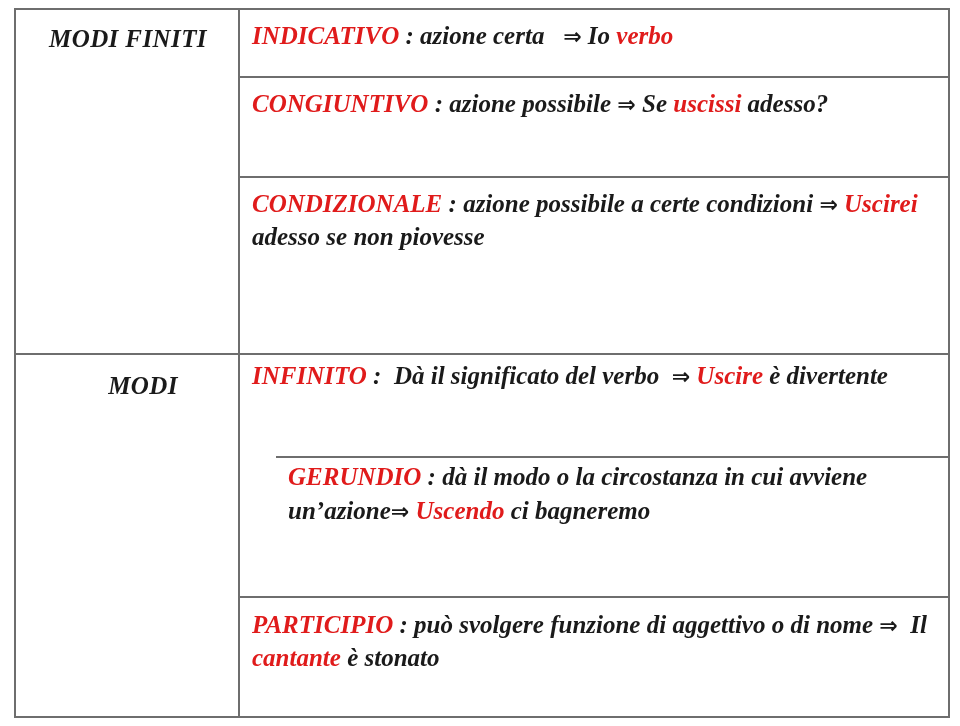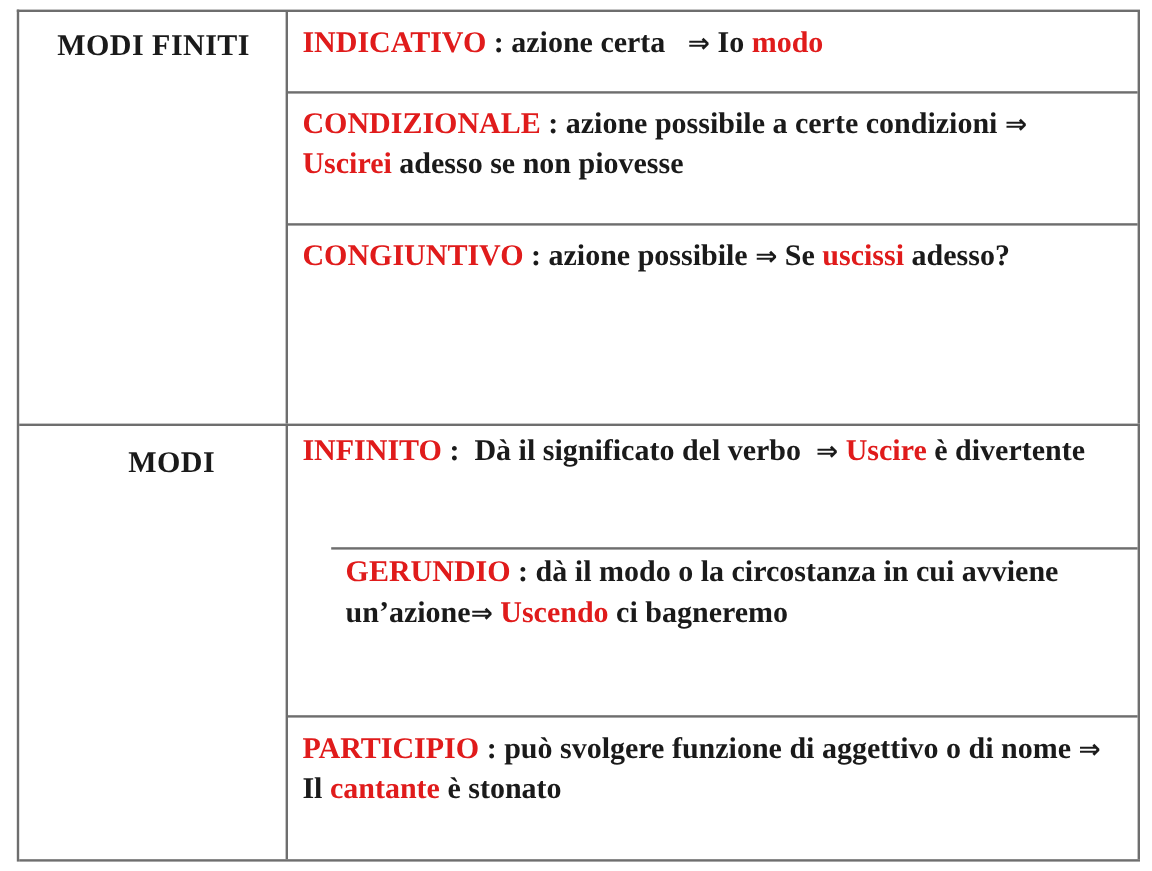--- a/index.html
+++ b/index.html
@@ -12,20 +12,21 @@
     background: #ffffff;
     font-family: "Liberation Serif", serif;
     color: #1a1a1a;
     overflow: hidden;
   }
   .page {
     position: relative;
     width: 792px;
     height: 726px;
     box-sizing: border-box;
+    font-style: italic;
   }
   .table {
     position: absolute;
     left: 14px;
     top: 8px;
     width: 936px;
     height: 710px;
     box-sizing: border-box;
     border-top: 2px solid #6e6e6e;
     border-left: 2px solid #6e6e6e;
@@ -108,31 +109,31 @@
   <div class="table">
 
     <div class="band band-finiti">
       <div class="label-cell">
         <div class="label-text">MODI FINITI</div>
       </div>
       <div class="rows-cell">
 
         <div class="row row-indicativo">
           <span class="red">INDICATIVO</span><span class="blk"> : </span><span class="blk">azione certa</span>&nbsp;&nbsp;&nbsp;<span class="arrow">⇒</span>
-          <span class="blk">Io </span><span class="red">modo</span><span class="blk"></span>
+          <span class="blk">Io </span><span class="red">verbo</span><span class="blk"></span>
+        </div>
+
+        <div class="row row-congiuntivo">
+          <span class="red">CONGIUNTIVO</span><span class="blk"> : </span><span class="blk">azione possibile</span>&nbsp;<span class="arrow">⇒</span>
+          <span class="blk">Se </span><span class="red">uscissi</span><span class="blk"> adesso?</span>
         </div>
 
         <div class="row row-condizionale">
           <span class="red">CONDIZIONALE</span><span class="blk"> : </span><span class="blk">azione possibile a certe condizioni</span>&nbsp;<span class="arrow">⇒</span>
           <span class="red">Uscirei</span><span class="blk"> adesso se non piovesse</span>
-        </div>
-
-        <div class="row row-congiuntivo">
-          <span class="red">CONGIUNTIVO</span><span class="blk"> : </span><span class="blk">azione possibile</span>&nbsp;<span class="arrow">⇒</span>
-          <span class="blk">Se </span><span class="red">uscissi</span><span class="blk"> adesso?</span>
         </div>
 
 
       </div>
     </div>
 
     <div class="band band-indefiniti">
       <div class="label-cell label-indef">
         <div class="label-text">MODI</div>
       </div>

